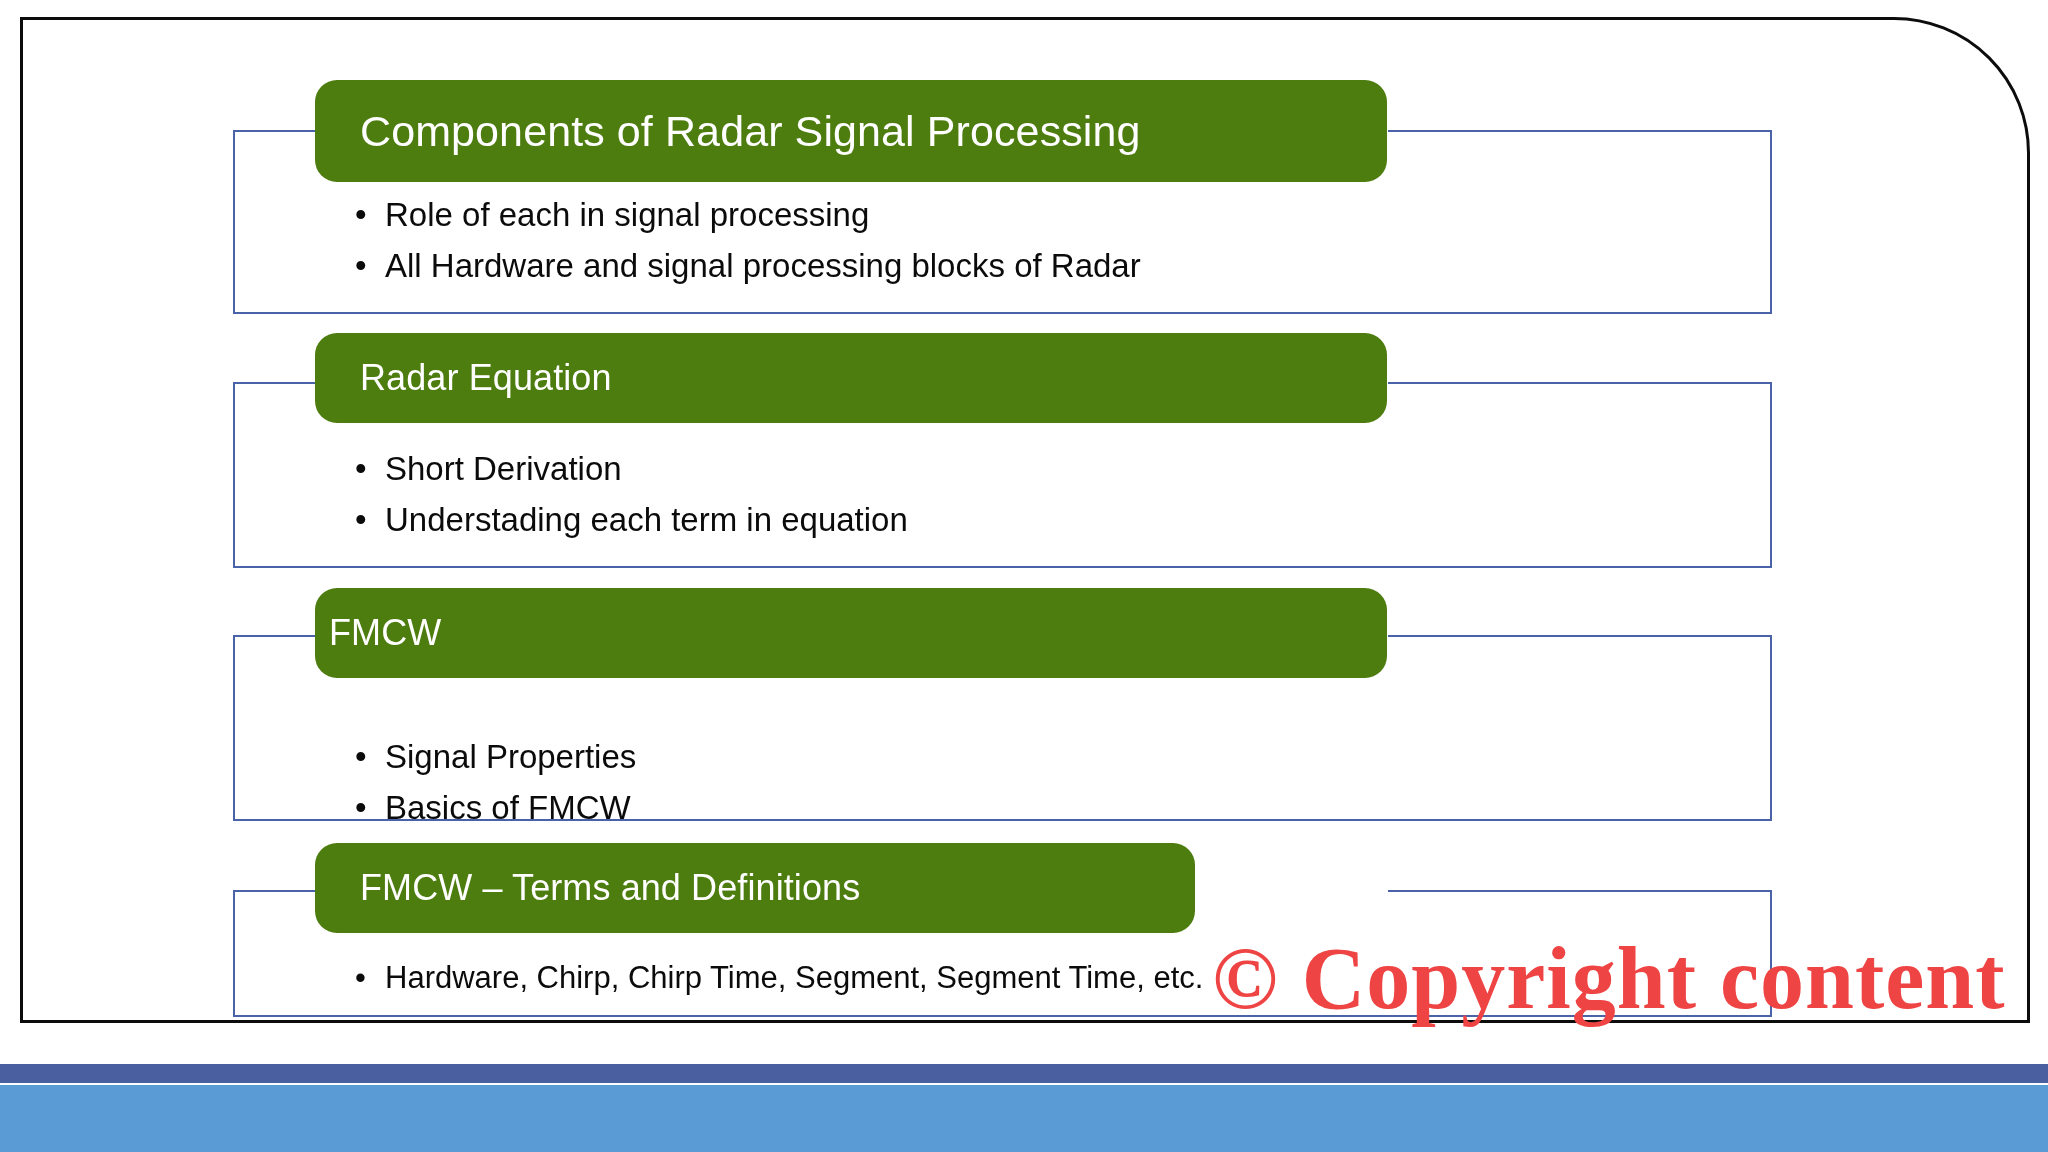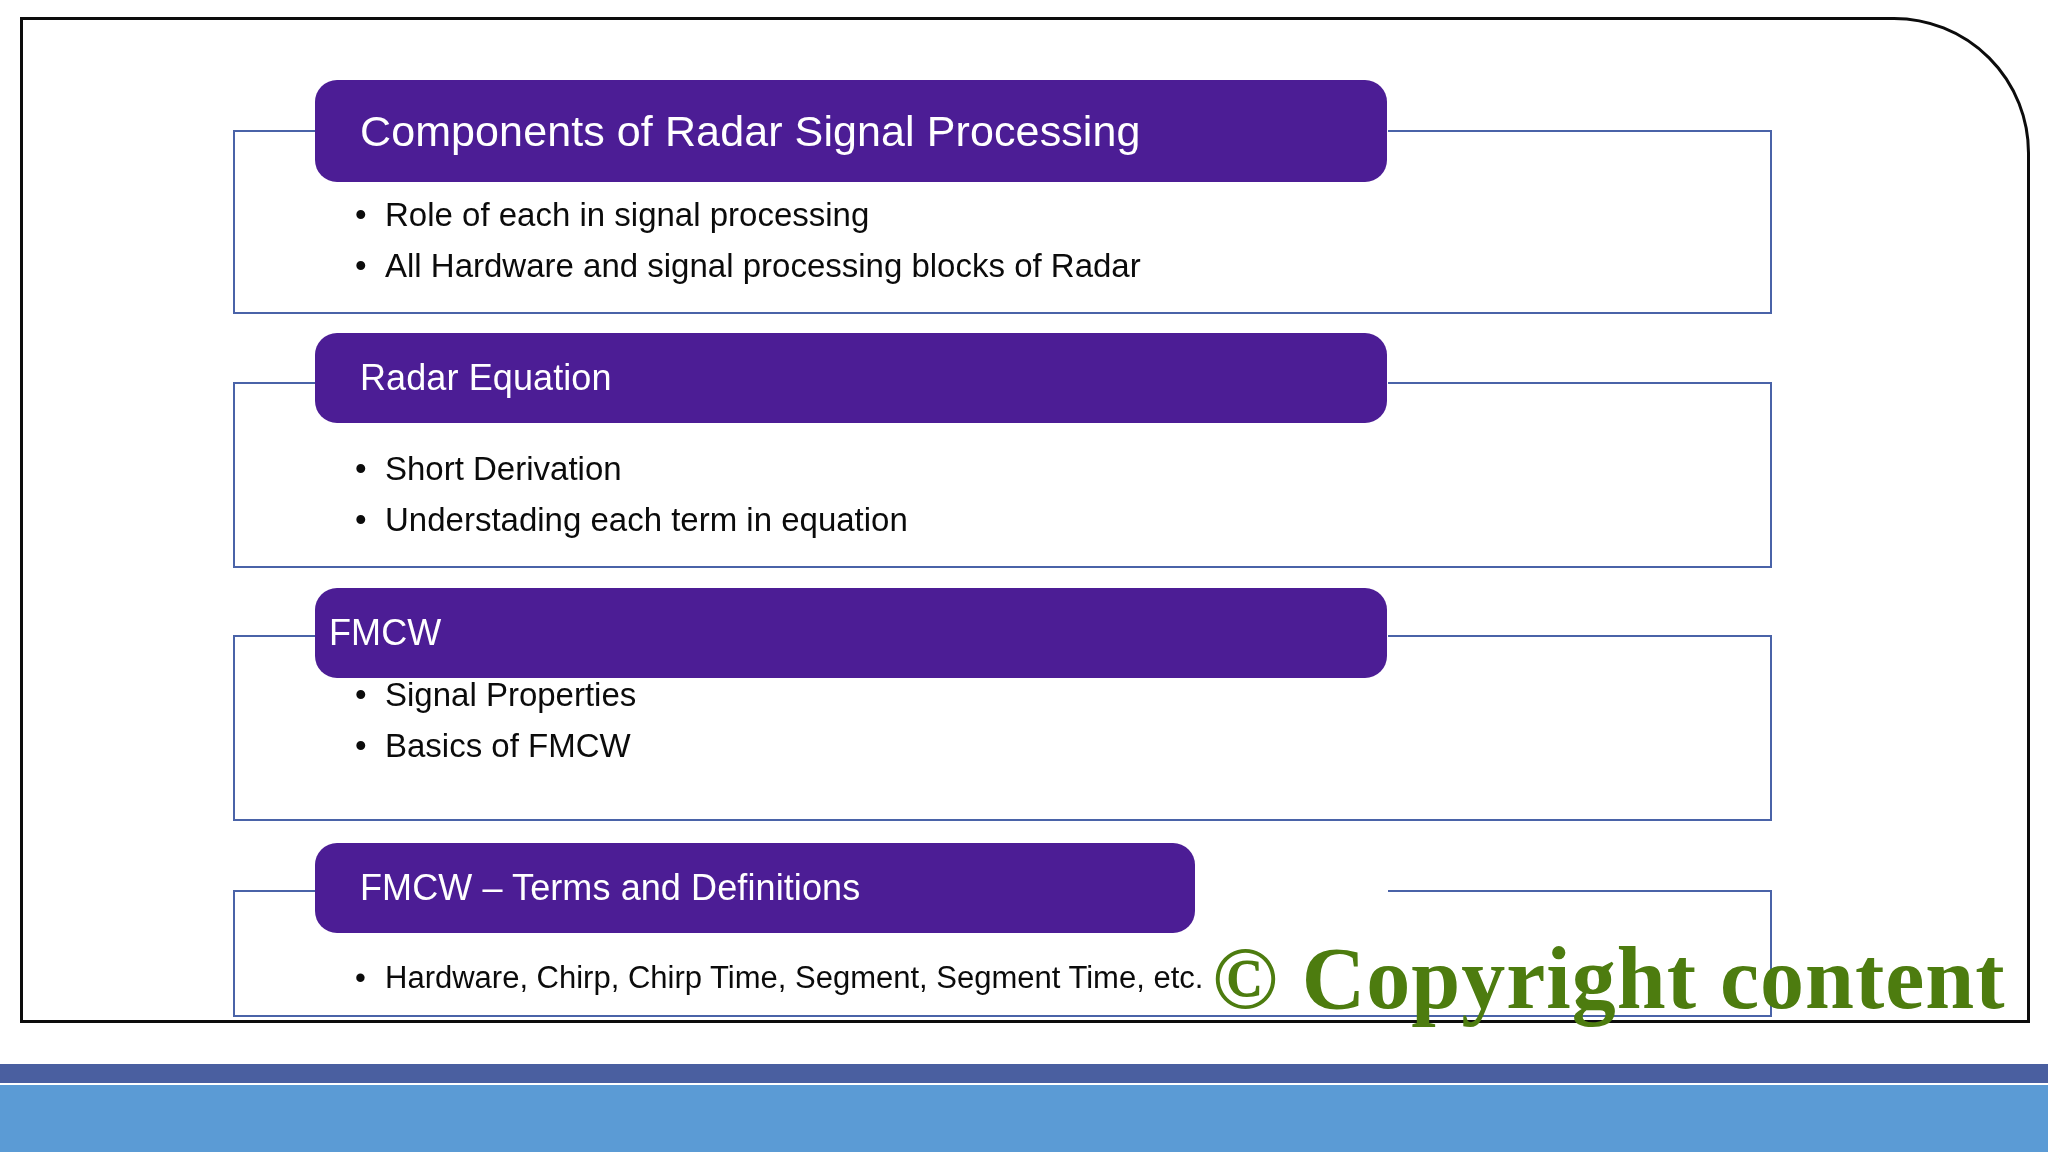--- a/index.html
+++ b/index.html
@@ -72,21 +72,21 @@
 
   
   .block-body-notch {
     position: absolute;
     background: #ffffff;
   }
 
   
   .block-header {
     position: absolute;
-    background: #4c1d95;
+    background: #4d7c0f;
     border-radius: 22px;
     color: #ffffff;
     display: flex;
     align-items: center;
     box-sizing: border-box;
     padding-left: 45px;
   }
   .block-header-label {
     display: block;
     line-height: 1.0;
@@ -121,21 +121,21 @@
   .bul-md { font-size: 31px; margin-bottom: 18px; }
 
   
   #watermark {
     position: absolute;
     left: 1212px;
     top: 928px;
     font-family: "Liberation Serif", "DejaVu Serif", serif;
     font-size: 88px;
     font-weight: bold;
-    color: #4d7c0f;
+    color: #ef4444;
     white-space: nowrap;
     letter-spacing: 1px;
     pointer-events: none;
     z-index: 40;
   }
 </style>
 </head>
 <body>
 
 <div id="slide-root">
@@ -165,21 +165,21 @@
       <li class="bullet-item bul-lg">Understading each term in equation</li>
     </ul>
   </div>
 
   <div class="agenda-block">
     <div class="block-body" style="left:233px; top:635px; width:1539px; height:186px;"></div>
     <div class="block-body-notch" style="left:318px; top:631px; width:1070px; height:10px;"></div>
     <div class="block-header" style="left:315px; top:588px; width:1072px; height:90px;padding-left:14px;">
       <span class="block-header-label hdr-lg">FMCW</span>
     </div>
-    <ul class="bullet-list" style="left:355px; top:678px;">
+    <ul class="bullet-list" style="left:355px; top:740px;">
       <li class="bullet-item bul-lg">Signal Properties</li>
       <li class="bullet-item bul-lg">Basics of FMCW</li>
     </ul>
   </div>
 
   <div class="agenda-block">
     <div class="block-body" style="left:233px; top:890px; width:1539px; height:127px;"></div>
     <div class="block-body-notch" style="left:318px; top:886px; width:1070px; height:10px;"></div>
     <div class="block-header" style="left:315px; top:843px; width:880px; height:90px;">
       <span class="block-header-label hdr-lg">FMCW – Terms and Definitions</span>

